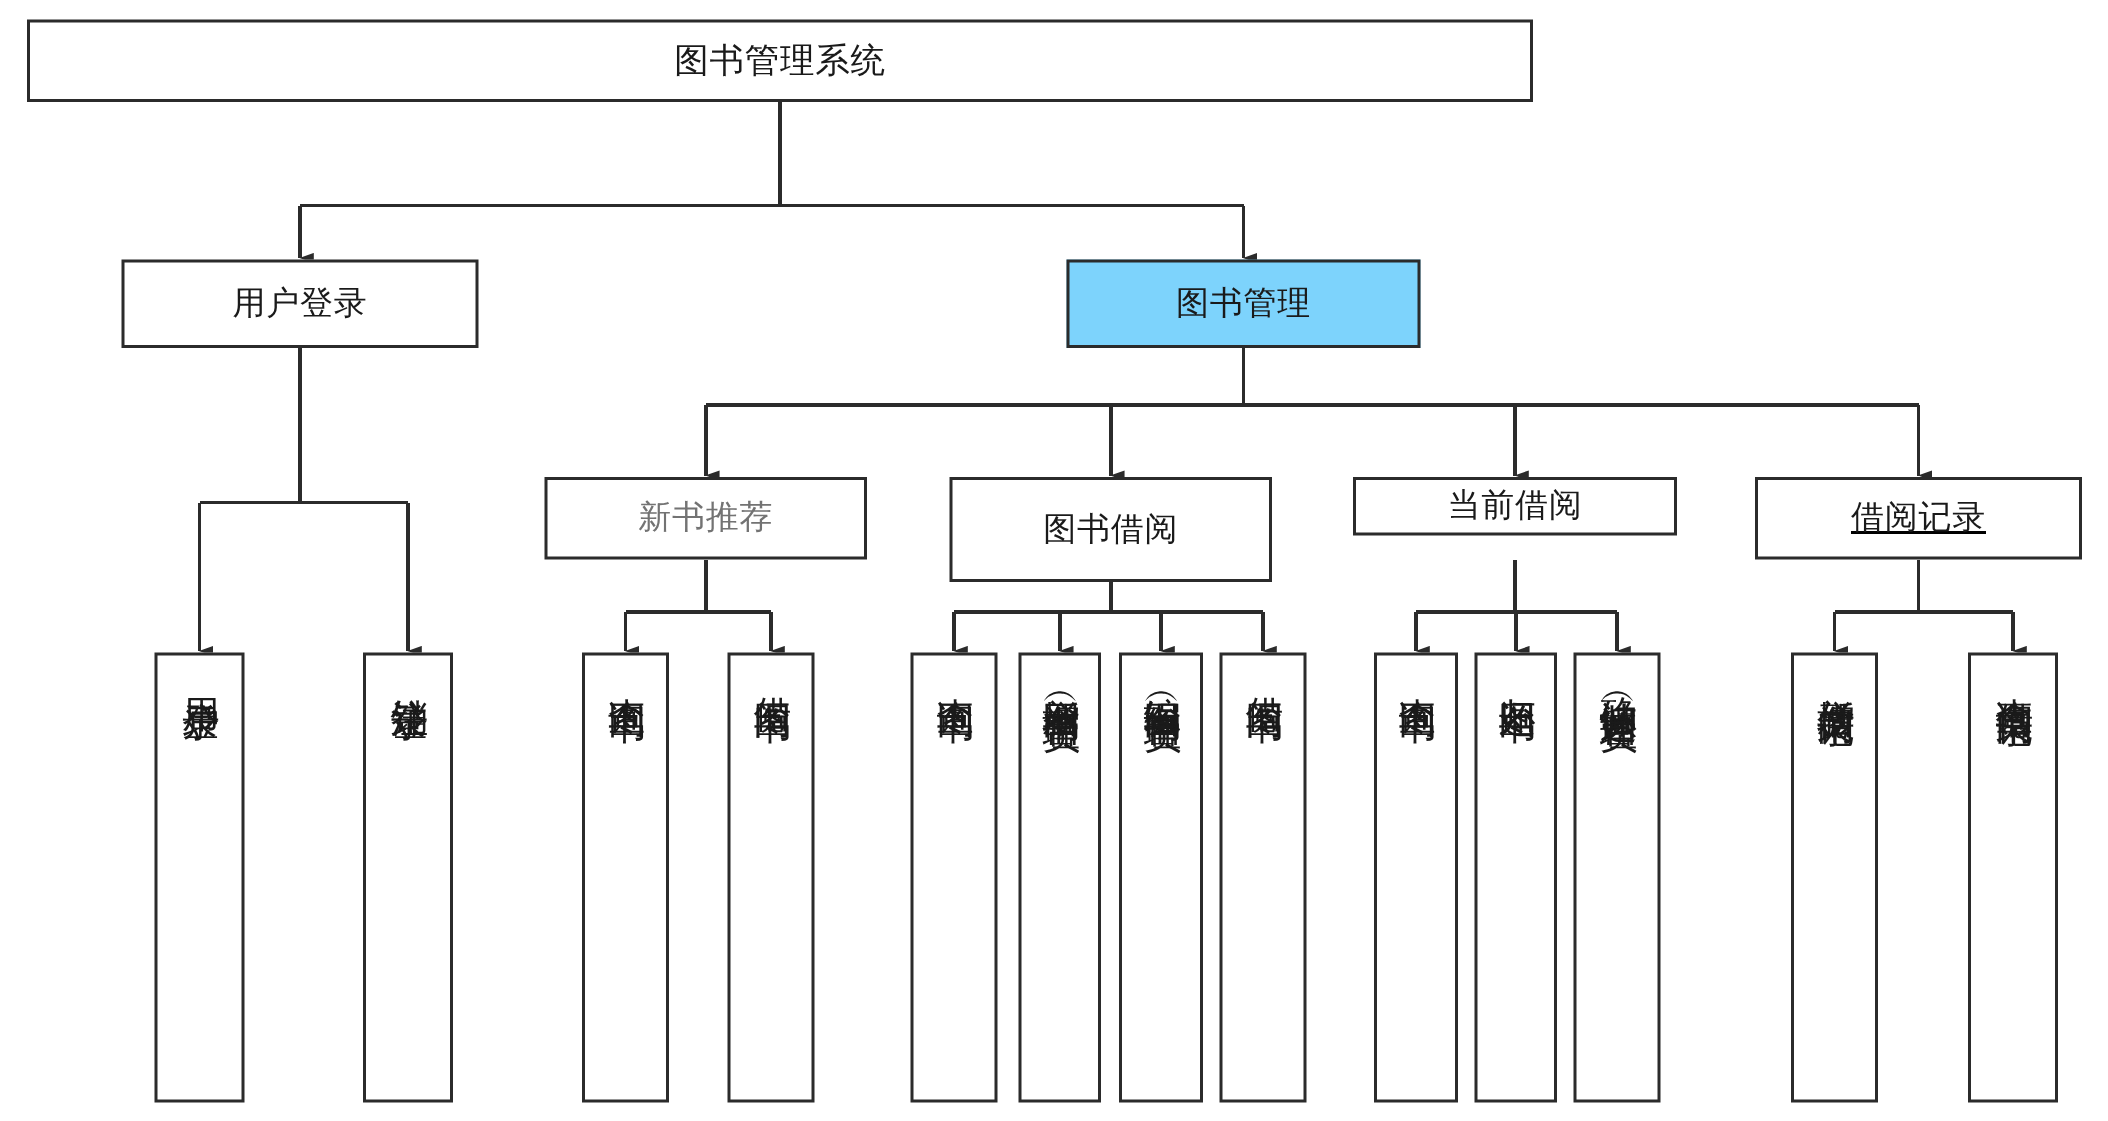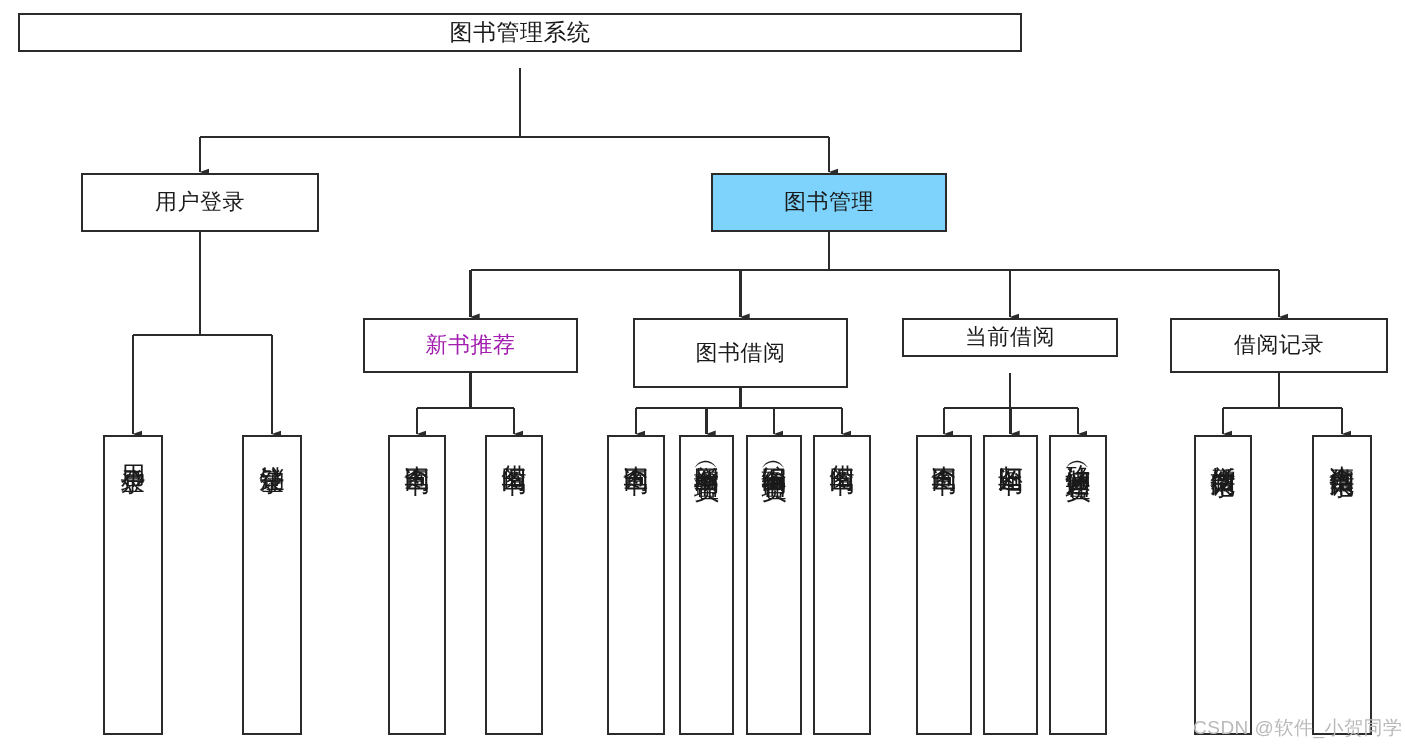--- a/index.html
+++ b/index.html
@@ -111,39 +111,39 @@
         <line x1="1010.5" y1="408" x2="1010.5" y2="434" stroke="#2b2b2b" stroke-width="2.6" shape-rendering="crispEdges" marker-end="url(#arrowhead)"></line>
         <line x1="1078" y1="408" x2="1078" y2="434" stroke="#2b2b2b" stroke-width="2.6" shape-rendering="crispEdges" marker-end="url(#arrowhead)"></line>
         <line x1="1279" y1="373" x2="1279" y2="408" stroke="#2b2b2b" stroke-width="2.6" shape-rendering="crispEdges"></line>
         <line x1="1223" y1="408" x2="1342" y2="408" stroke="#2b2b2b" stroke-width="2.6" shape-rendering="crispEdges"></line>
         <line x1="1223" y1="408" x2="1223" y2="434" stroke="#2b2b2b" stroke-width="2.6" shape-rendering="crispEdges" marker-end="url(#arrowhead)"></line>
         <line x1="1342" y1="408" x2="1342" y2="434" stroke="#2b2b2b" stroke-width="2.6" shape-rendering="crispEdges" marker-end="url(#arrowhead)"></line>
       </g>
   </svg>
 
   <div id="node-layer">
-      <div class="node horizontal root" style="left: 18px; top: 13px; width: 1004px; height: 39px; border-color: rgb(43, 43, 43); background: rgb(255, 255, 255);">
+      <div class="node horizontal root" style="left: 18px; top: 13px; width: 1004px; height: 55px; border-color: rgb(43, 43, 43); background: rgb(255, 255, 255);">
         <span class="node-label" style="color: rgb(26, 26, 26);">图书管理系统</span>
       </div>
       <div class="node horizontal" style="left: 81px; top: 173px; width: 238px; height: 59px; border-color: rgb(43, 43, 43); background: rgb(255, 255, 255);">
         <span class="node-label" style="color: rgb(26, 26, 26);">用户登录</span>
       </div>
       <div class="node horizontal" style="left: 711px; top: 173px; width: 236px; height: 59px; border-color: rgb(43, 43, 43); background: #7dd3fc;">
         <span class="node-label" style="color: rgb(26, 26, 26);">图书管理</span>
       </div>
       <div class="node horizontal" style="left: 363px; top: 318px; width: 215px; height: 55px; border-color: rgb(43, 43, 43); background: rgb(255, 255, 255);">
-        <span class="node-label" style="color: #a21caf;">新书推荐</span>
+        <span class="node-label" style="color: #737373;">新书推荐</span>
       </div>
       <div class="node horizontal" style="left: 633px; top: 318px; width: 215px; height: 70px; border-color: rgb(43, 43, 43); background: rgb(255, 255, 255);">
         <span class="node-label" style="color: rgb(26, 26, 26);">图书借阅</span>
       </div>
       <div class="node horizontal" style="left: 902px; top: 318px; width: 216px; height: 39px; border-color: rgb(43, 43, 43); background: rgb(255, 255, 255);">
         <span class="node-label" style="color: rgb(26, 26, 26);">当前借阅</span>
       </div>
-      <div class="node horizontal" style="left: 1170px; top: 318px; width: 218px; height: 55px; border-color: rgb(43, 43, 43); background: rgb(255, 255, 255);">
+      <div class="node horizontal" style="left: 1170px; top: 318px; width: 218px; height: 55px; border-color: rgb(43, 43, 43); background: rgb(255, 255, 255); text-decoration: underline;">
         <span class="node-label" style="color: rgb(26, 26, 26);">借阅记录</span>
       </div>
       <div class="node vertical" style="left: 103px; top: 435px; width: 60px; height: 300px; border-color: rgb(43, 43, 43); background: rgb(255, 255, 255);">
         <span class="node-label" style="color: rgb(26, 26, 26);">用户登录</span>
       </div>
       <div class="node vertical" style="left: 242px; top: 435px; width: 60px; height: 300px; border-color: rgb(43, 43, 43); background: rgb(255, 255, 255);">
         <span class="node-label" style="color: rgb(26, 26, 26);">注销登录</span>
       </div>
       <div class="node vertical" style="left: 388px; top: 435px; width: 58px; height: 300px; border-color: rgb(43, 43, 43); background: rgb(255, 255, 255);">
         <span class="node-label" style="color: rgb(26, 26, 26);">查询图书</span>
@@ -173,14 +173,13 @@
         <span class="node-label" style="color: rgb(26, 26, 26);">确认归还（管理员）</span>
       </div>
       <div class="node vertical" style="left: 1194px; top: 435px; width: 58px; height: 300px; border-color: rgb(43, 43, 43); background: rgb(255, 255, 255);">
         <span class="node-label" style="color: rgb(26, 26, 26);">新增借阅记录</span>
       </div>
       <div class="node vertical" style="left: 1312px; top: 435px; width: 60px; height: 300px; border-color: rgb(43, 43, 43); background: rgb(255, 255, 255);">
         <span class="node-label" style="color: rgb(26, 26, 26);">查询借阅记录</span>
       </div>
     </div>
 
-  <div class="watermark" style="left: 1193px; top: 715px; color: rgb(185, 185, 185);">CSDN @软件_小贺同学</div>
 </div>
 
 </body></html>

